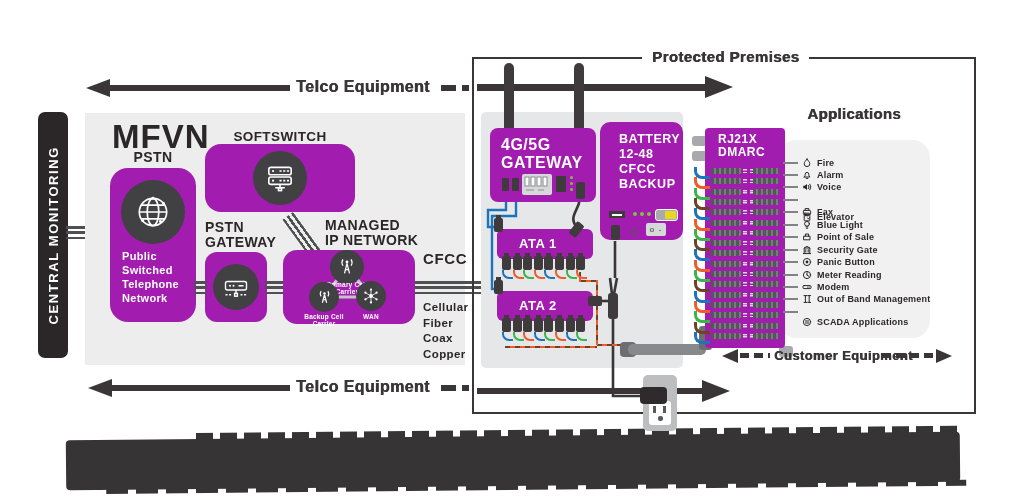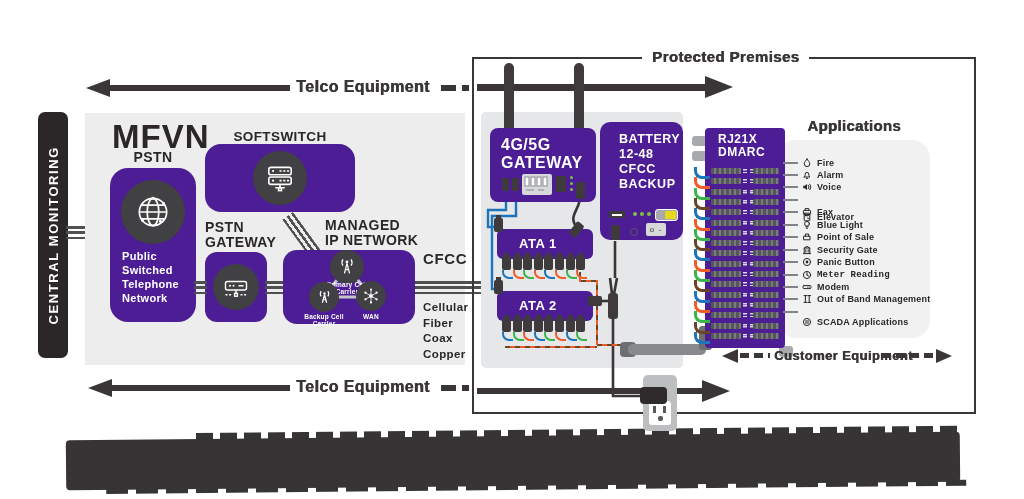--- a/index.html
+++ b/index.html
@@ -9,21 +9,21 @@
   
   .zbar{position:absolute;height:6px;background:#3a3637;}
   .ah-left{position:absolute;width:0;height:0;border-top:9px solid transparent;border-bottom:9px solid transparent;border-right:24px solid #3a3637;}
   .ah-right{position:absolute;width:0;height:0;border-top:11px solid transparent;border-bottom:11px solid transparent;border-left:28px solid #3a3637;}
   .zdash{position:absolute;height:6px;background:repeating-linear-gradient(90deg,#3a3637 0 15px,transparent 15px 21px);}
   .zlabel{position:absolute;font-weight:800;font-size:16px;letter-spacing:.4px;color:#3a3637;text-shadow:.6px 0 0 #3a3637;white-space:nowrap;}
   
   .tline{position:absolute;height:13.4px;background:repeating-linear-gradient(#4f5052 0 2.6px,transparent 2.6px 5.4px);}
   
   .panel{position:absolute;background:#ededee;}
-  .gbox{position:absolute;background:#4c1d95;}
+  .gbox{position:absolute;background:#a21caf;}
   .circ{position:absolute;border-radius:50%;background:#414042;display:flex;align-items:center;justify-content:center;}
   .blabel{position:absolute;font-weight:800;color:#2b2728;line-height:15px;font-size:14px;letter-spacing:.4px;}
   .blabel span{display:block;}
   .wsmall{position:absolute;color:#fff;font-weight:700;font-size:6.5px;line-height:7px;text-align:center;letter-spacing:.2px;}
   .wsmall span{display:block;}
   .wbody{position:absolute;color:#fff;font-weight:800;font-size:11px;line-height:14px;letter-spacing:.3px;}
   .wbody span{display:block;}
   
   #premises{position:absolute;left:472px;top:57px;width:500px;height:353px;border:2.5px solid #3a3637;}
   #premises-label{position:absolute;left:168px;top:-11px;background:#fff;padding:0 10px;font-weight:800;font-size:15px;letter-spacing:.4px;color:#3a3637;text-shadow:.6px 0 0 #3a3637;white-space:nowrap;}
@@ -290,21 +290,21 @@
   <div class="abs" style="left:692px;top:136px;width:15px;height:10px;background:#a7a9ac;border-radius:3px;z-index:3;"></div>
   <div class="abs" style="left:692px;top:151px;width:15px;height:10px;background:#a7a9ac;border-radius:3px;z-index:3;"></div>
   <div class="gbox" style="left:705px;top:128px;width:80px;height:220px;border-radius:4px;z-index:3;">
     <div class="wtitle" style="left:13px;top:5px;font-size:12px;line-height:13px;">
       <span>RJ21X</span>
         <span>DMARC</span>
     </div>
   </div>
   <div class="abs" style="left:779px;top:346px;width:14px;height:11px;background:#a7a9ac;border-radius:3px;z-index:2;"></div>
 
-  <div class="abs" style="left:778px;top:117px;width:152px;text-align:center;font-weight:800;font-size:15px;letter-spacing:.3px;color:#3a3637;text-shadow:.6px 0 0 #3a3637;">Applications</div>
+  <div class="abs" style="left:778px;top:105px;width:152px;text-align:center;font-weight:800;font-size:15px;letter-spacing:.3px;color:#3a3637;text-shadow:.6px 0 0 #3a3637;">Applications</div>
   <div class="abs" style="left:778px;top:140px;width:152px;height:198px;background:#f1f1f2;border-radius:18px;z-index:2;"></div>
   <div>
       <div class="app-item" style="top: 157px;">
         <span class="app-icon">
           <svg width="10" height="10" viewBox="0 0 10 10" stroke="#2b2728" fill="none" stroke-width="1" stroke-linecap="round" stroke-linejoin="round">
             <path d="M5 1C5.8 2.8 7.8 3.6 7.8 5.8a2.8 2.8 0 1 1-5.6 0C2.2 3.6 4.2 2.8 5 1Z"></path>
           </svg>
         </span>
         <span class="app-label">Fire</span>
       </div>
@@ -371,21 +371,21 @@
       </div>
       <div class="app-item" style="top: 256.6px;">
         <span class="app-icon">
           <svg width="10" height="10" viewBox="0 0 10 10" stroke="#2b2728" fill="none" stroke-width="1" stroke-linecap="round" stroke-linejoin="round">
             <circle cx="5" cy="5" r="3.6"></circle>
             <circle fill="#2b2728" stroke="none" cx="5" cy="5" r="1.4"></circle>
           </svg>
         </span>
         <span class="app-label">Panic Button</span>
       </div>
-      <div class="app-item" style="top: 269.05px; font-family: Liberation Mono, monospace;">
+      <div class="app-item" style="top: 269.05px;">
         <span class="app-icon">
           <svg width="10" height="10" viewBox="0 0 10 10" stroke="#2b2728" fill="none" stroke-width="1" stroke-linecap="round" stroke-linejoin="round">
             <circle cx="5" cy="5" r="3.6"></circle>
             <path d="M5 5V2.6M5 5l1.7 1.2"></path>
           </svg>
         </span>
         <span class="app-label">Meter Reading</span>
       </div>
       <div class="app-item" style="top: 281.5px;">
         <span class="app-icon">

